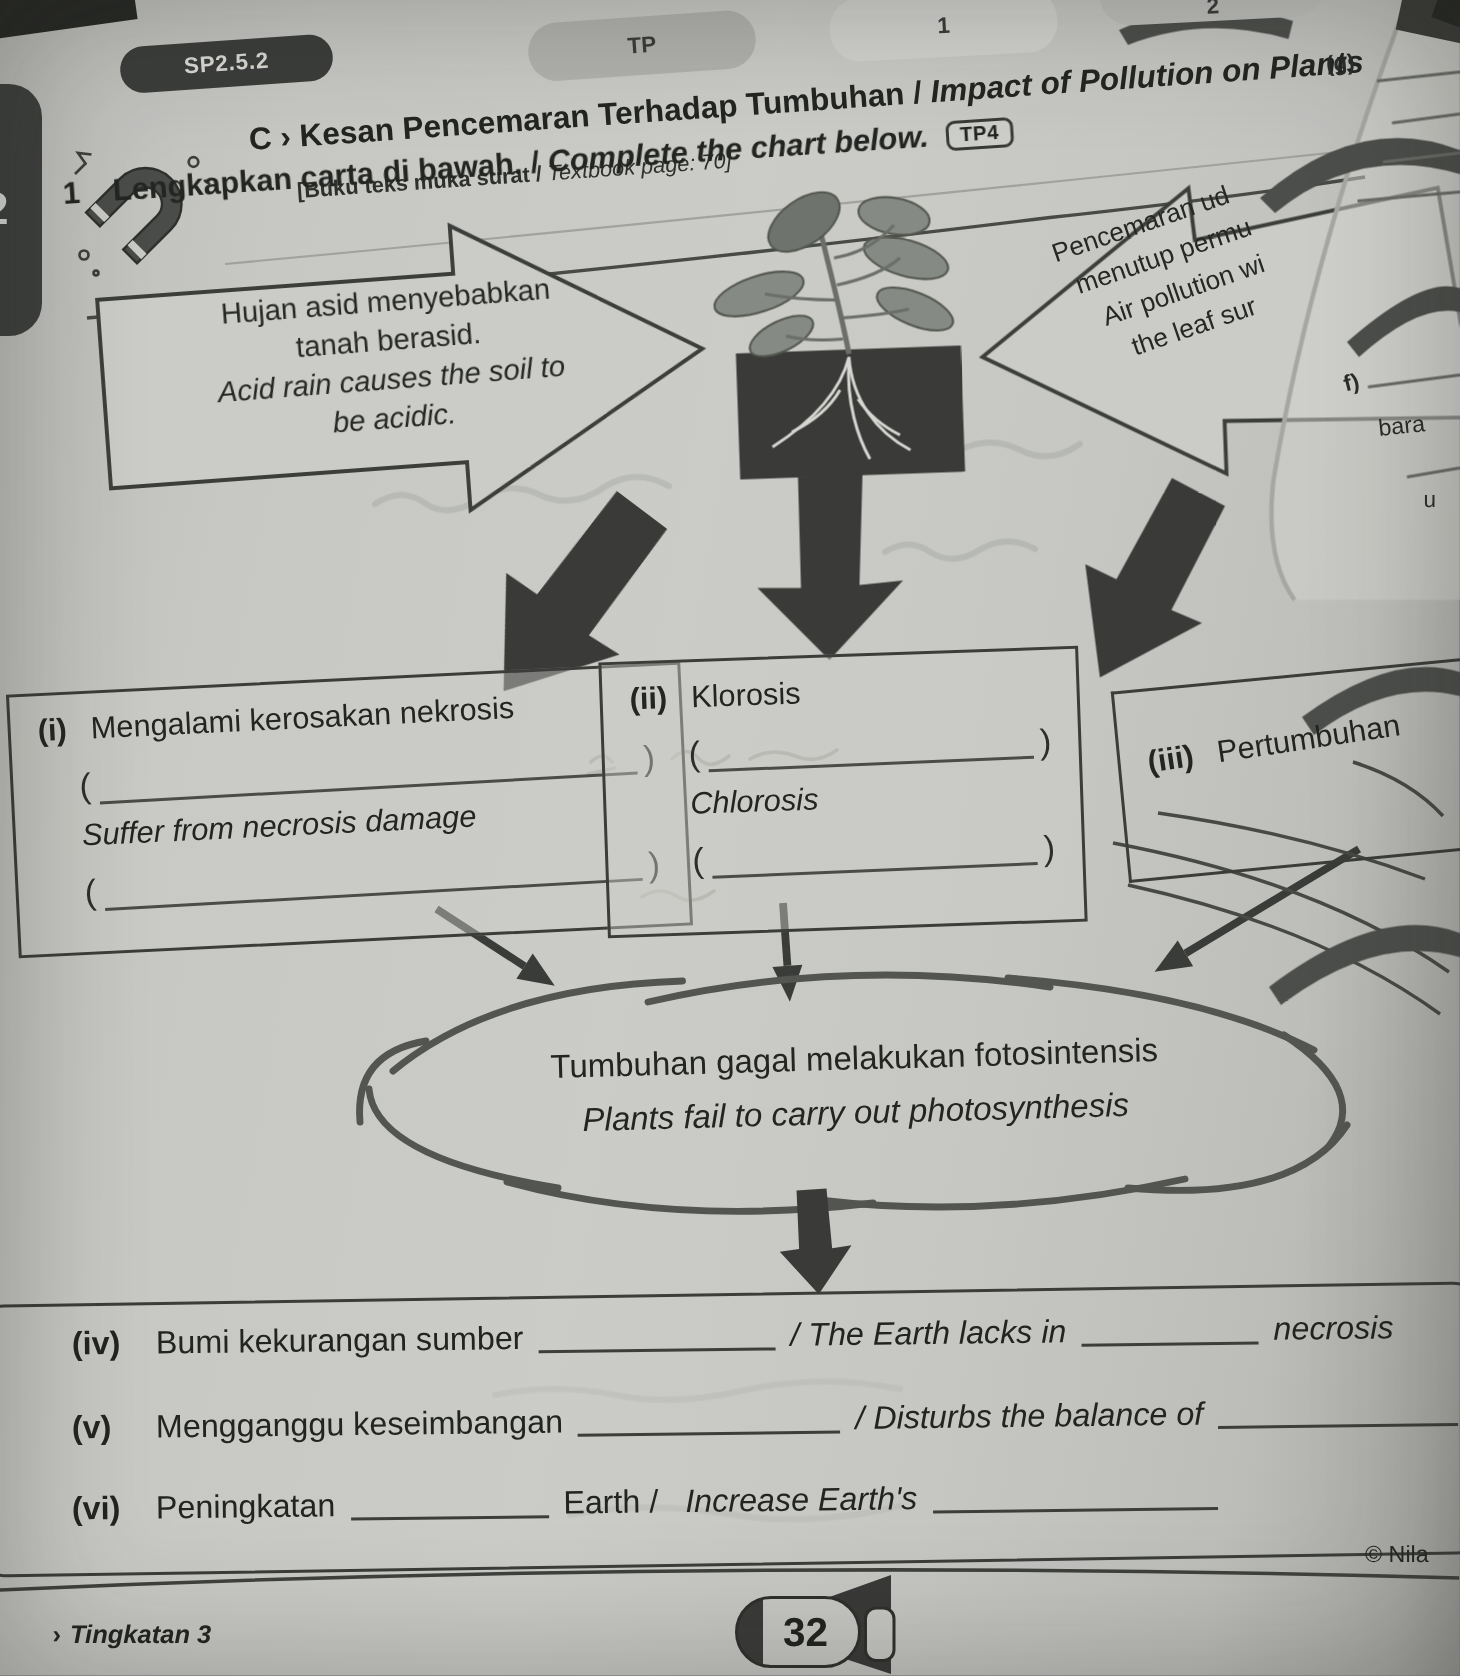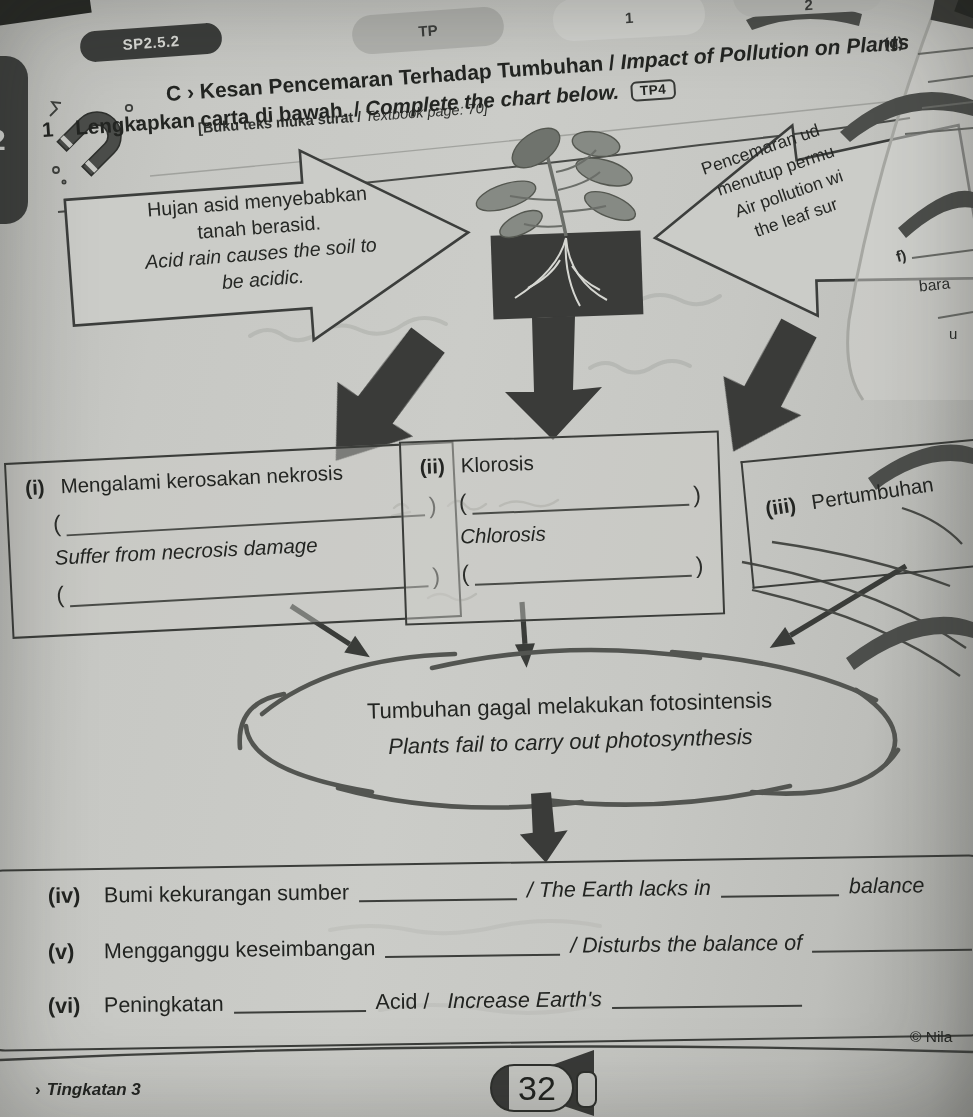--- a/index.html
+++ b/index.html
@@ -76,21 +76,21 @@
   .crow .cen{font-style:italic;margin:0 10px;}
   .crow .cmid{font-weight:500;margin:0 8px 0 10px;}
   .blank{display:inline-block;border-bottom:2.2px solid #3c3e3b;height:6px;align-self:flex-end;margin-bottom:3px;}
   
   .footer-left{left:6px;top:1080px;font-size:17px;font-weight:bold;z-index:3;color:#222421;margin-left:29px;}
   .footer-left .lvl{font-style:italic;margin-left:6px;}
   .badge-tri{left:498px;top:1050px;width:96px;height:66px;background:#393a38;
     clip-path:polygon(0 52%,100% 0,100% 100%);z-index:2;}
   .badge-pill{left:490px;top:1064px;width:84px;height:48px;border:2.8px solid #2e302d;border-radius:24px;
     background:linear-gradient(90deg,#3a3b39 0 17px,#c8c9c5 17px);z-index:3;
-    display:flex;align-items:center;justify-content:center;font-size:34px;font-weight:normal;color:#212320;padding-left:10px;}
+    display:flex;align-items:center;justify-content:center;font-size:27px;font-weight:bold;color:#212320;padding-left:10px;}
   .badge-tab{left:576px;top:1071px;width:21px;height:37px;border:2.6px solid #2e302d;border-radius:8px;background:#c8c9c5;z-index:3;}
   .footer-copy{left:910px;top:1028px;font-size:15.5px;font-weight:normal;z-index:3;color:#262825;}
   svg{overflow:visible;}
 </style>
 </head>
 <body>
 
 <div id="canvas">
 
   <svg class="abs" style="left:0;top:0;z-index:1" width="973" height="1117" viewBox="0 0 973 1117">
@@ -329,34 +329,34 @@
     <div class="en">Plants fail to carry out photosynthesis</div>
   </div>
 
   <div class="abs bottom-box"></div>
   <div class="abs crow" style="top:884px;z-index:3;">
     <span class="clabel">(iv)</span>
     <span class="cmy">Bumi kekurangan sumber</span>
     <span class="blank" style="width:158px;"></span>
     <span class="cen">/ The Earth lacks in</span>
     <span class="blank" style="width:118px;"></span>
-    <span class="cen">balance</span>
+    <span class="cen">necrosis</span>
   </div>
   <div class="abs crow" style="top:940px;z-index:3;">
     <span class="clabel">(v)</span>
     <span class="cmy">Mengganggu keseimbangan</span>
     <span class="blank" style="width:175px;"></span>
     <span class="cen">/ Disturbs the balance of</span>
     <span class="blank" style="width:160px;"></span>
   </div>
   <div class="abs crow" style="top:994px;z-index:3;">
     <span class="clabel">(vi)</span>
     <span class="cmy">Peningkatan</span>
     <span class="blank" style="width:132px;"></span>
-    <span class="cmid">Acid /</span>
+    <span class="cmid">Earth /</span>
     <span class="cen">Increase Earth's</span>
     <span class="blank" style="width:190px;"></span>
   </div>
 
   <div class="abs footer-left">
     <span>›</span><span class="lvl">Tingkatan 3</span>
   </div>
   <div class="abs badge-tri"></div>
   <div class="abs badge-pill">
     <span>32</span>

